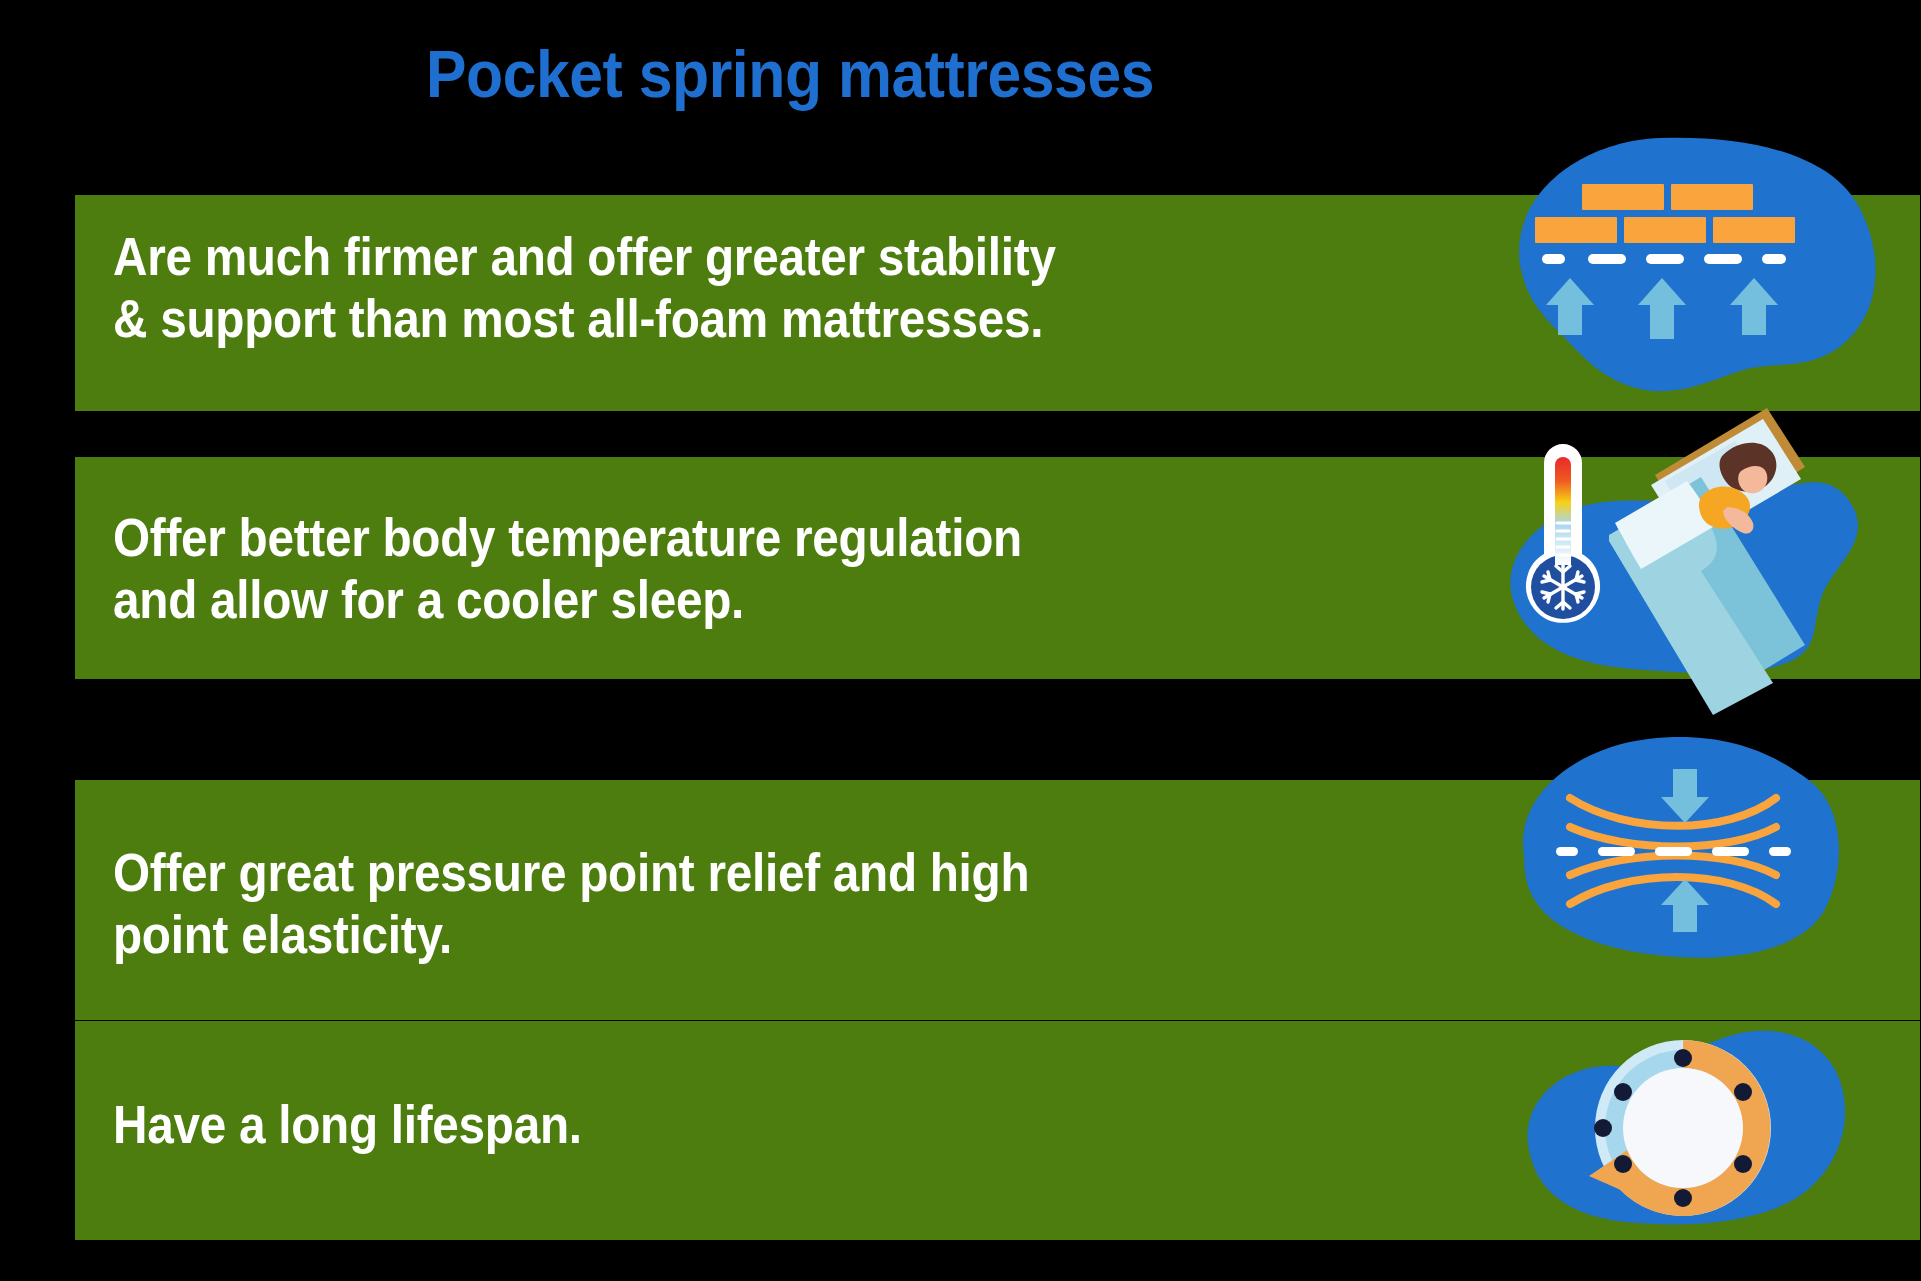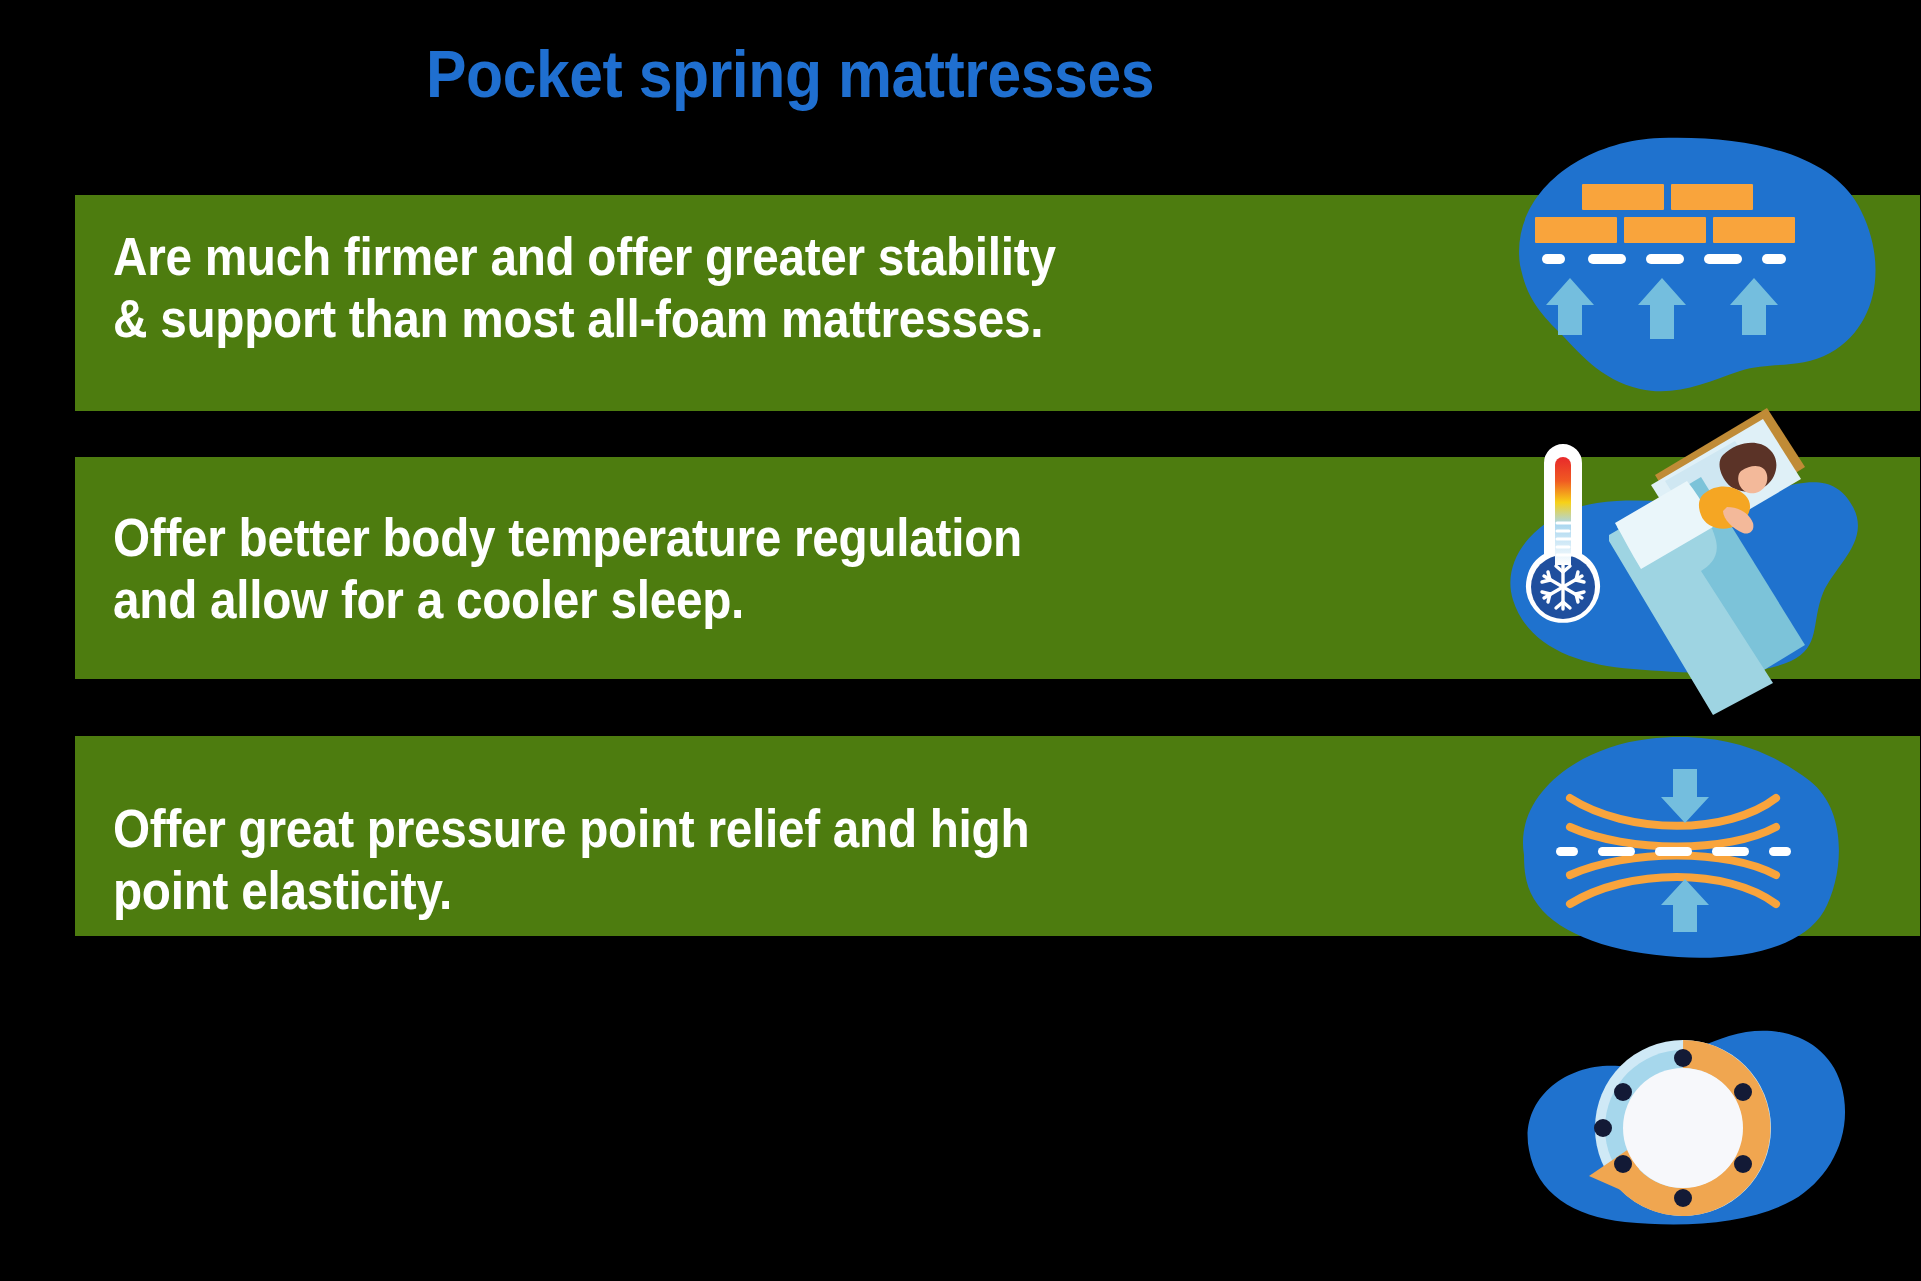--- a/index.html
+++ b/index.html
@@ -27,21 +27,21 @@
   
   .bar{
     position:absolute;
     left:37px;width:1845px;
     background:#4d7c0f;
     box-sizing:border-box;
     margin-left:38px;
   }
   .bar.b1{top:195px;height:216px;}
   .bar.b2{top:457px;height:222px;}
-  .bar.b3{top:736px;height:200px;}
+  .bar.b3{top:780px;height:240px;}
   .bar.b4{top:1021px;height:219px;}
 
   .bar-text{
     position:absolute;
     left:38px;
     color:#ffffff;
     font-family:"Liberation Sans", sans-serif;
     font-weight:bold;
     font-size:53px;
     line-height:62px;
@@ -220,20 +220,23 @@
         <rect x="251" y="112" width="22" height="9" rx="4.5"></rect>
       </g>
 
       <g fill="#74bede">
         <path d="M155 34 L179 34 L179 62 L191 62 L167 88 L143 62 L155 62 Z"></path>
         <path d="M155 197 L179 197 L179 170 L191 170 L167 144 L143 170 L155 170 Z"></path>
       </g>
     </svg>
   </div>
 
+  <div class="bar b4">
+    <div class="bar-text">Have a long lifespan.</div>
+  </div>
 
   <div class="icon-slot icon-4">
     <svg width="380" height="245" viewBox="0 0 380 245" xmlns="http://www.w3.org/2000/svg">
 
       <path d="M14 140 C4 90 50 52 104 56 C150 60 170 40 214 26 C262 11 312 28 326 74
                C340 122 316 168 278 190 C236 214 170 218 110 212 C58 206 22 184 14 140 Z" fill="#1f72ce"></path>
 
       <circle cx="168" cy="118" r="88" fill="#cfe9f6"></circle>
       <circle cx="168" cy="118" r="78" fill="#a6d7ec"></circle>
 

